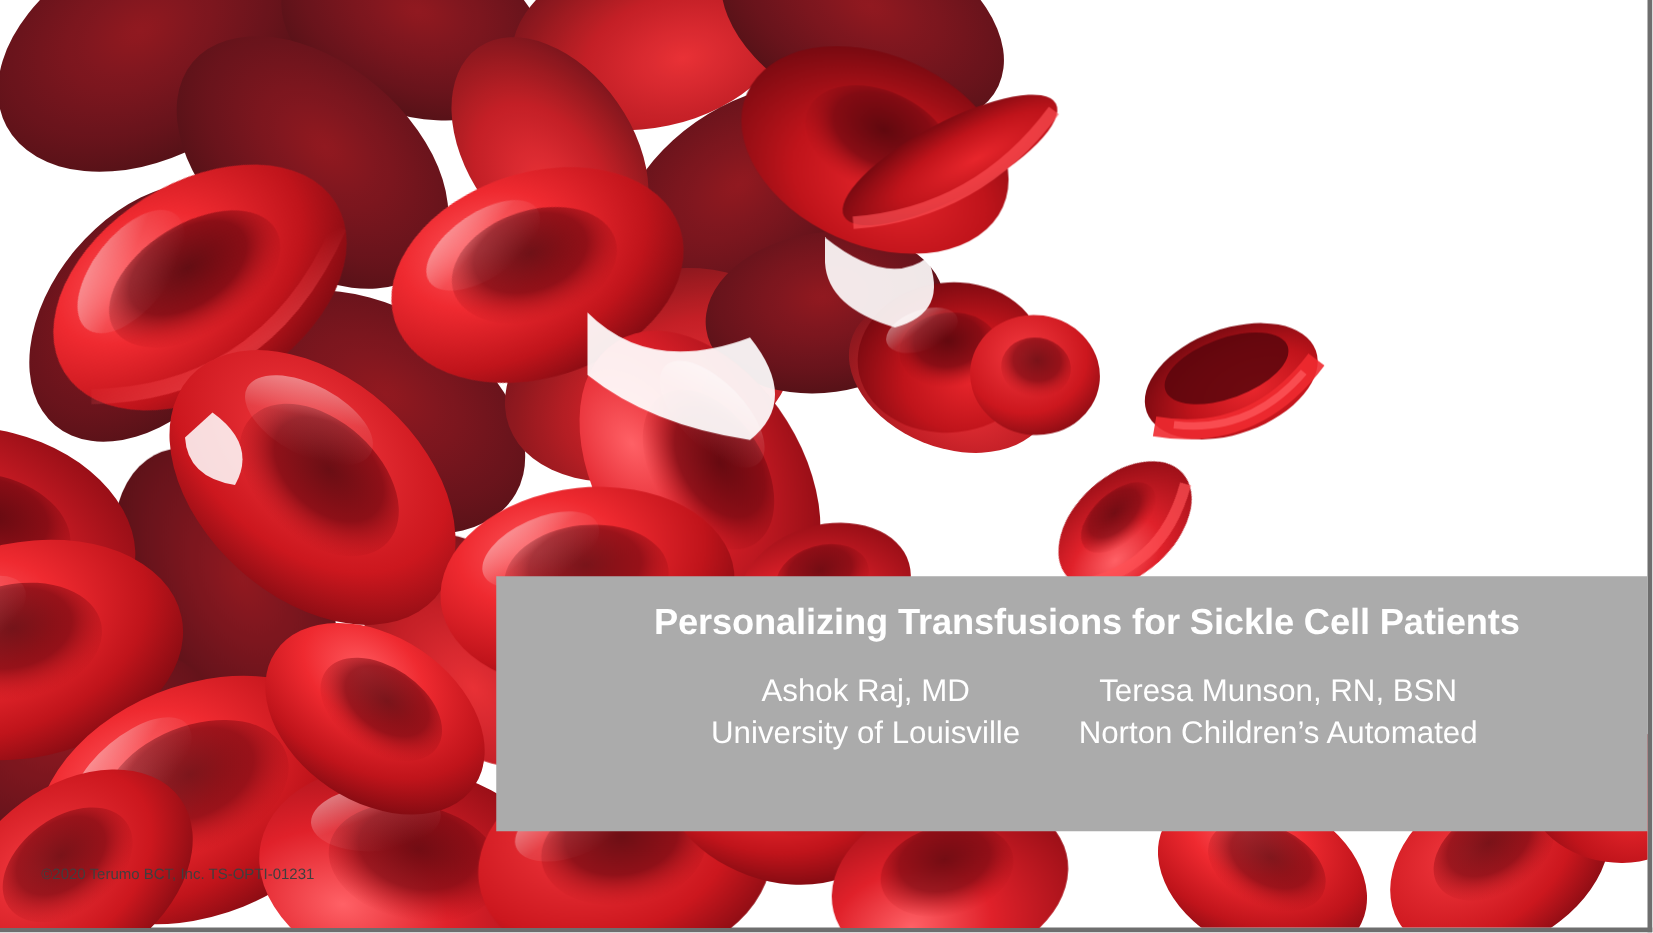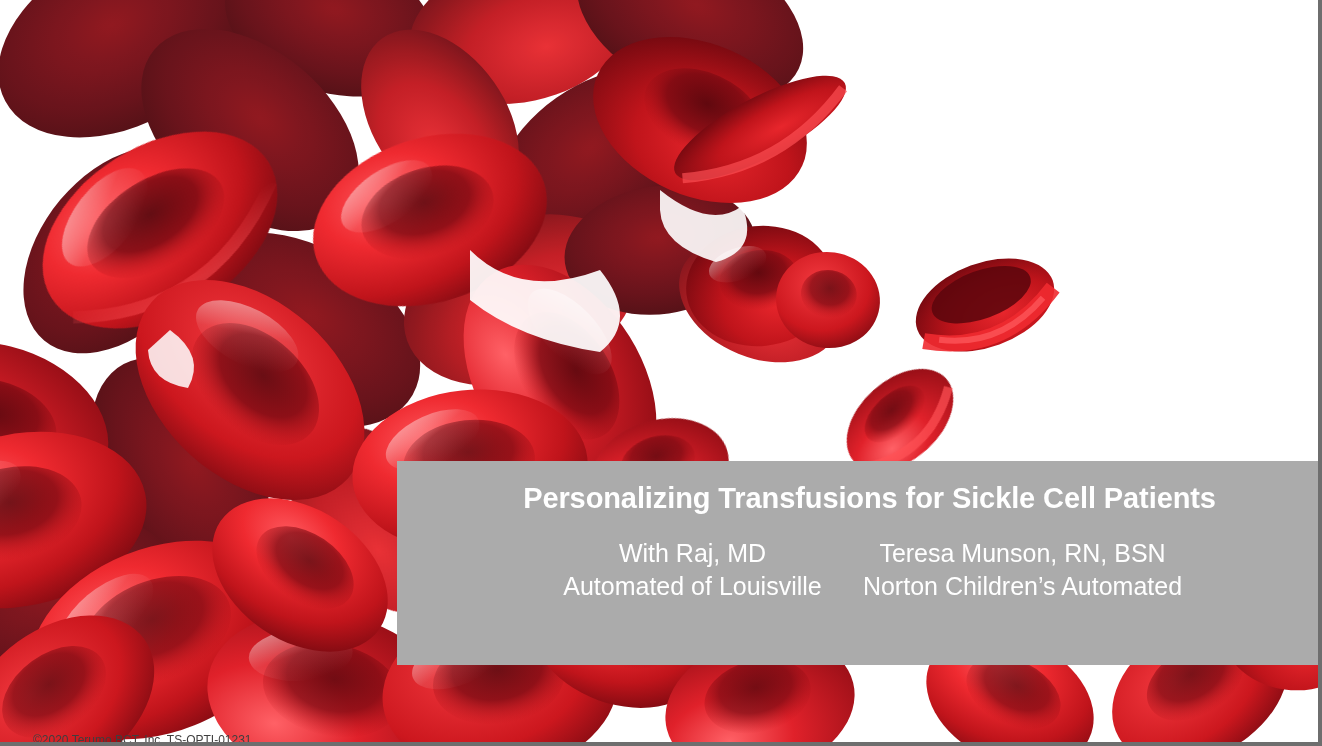--- a/index.html
+++ b/index.html
@@ -78,21 +78,21 @@
     line-height: 33px;
     font-weight: normal;
   }
   .author-col .name { white-space: nowrap; }
   .author-col .affil { white-space: nowrap; }
 
   
   .copyright {
     position: absolute;
     left: 33px;
-    top: 733px;
+    top: 692px;
     color: #3f3f3f;
     font-family: "Liberation Sans", sans-serif;
     font-size: 12px;
     line-height: 14px;
     z-index: 6;
     white-space: nowrap;
   }
 </style>
 </head>
 <body>
@@ -308,22 +308,22 @@
   </div>
 
   <div class="title-panel">
 
     <div class="title-block">
       <div class="title-line">Personalizing Transfusions for Sickle Cell Patients</div>
     </div>
 
     <div class="authors">
       <div class="author-col">
-        <div class="name">With Raj, MD</div>
-        <div class="affil">Automated of Louisville</div>
+        <div class="name">Ashok Raj, MD</div>
+        <div class="affil">University of Louisville</div>
       </div>
       <div class="author-col">
         <div class="name">Teresa Munson, RN, BSN</div>
         <div class="affil">Norton Children’s Automated</div>
       </div>
     </div>
 
   </div>
 
   <div class="copyright">©2020 Terumo BCT, Inc. TS-OPTI-01231</div>

